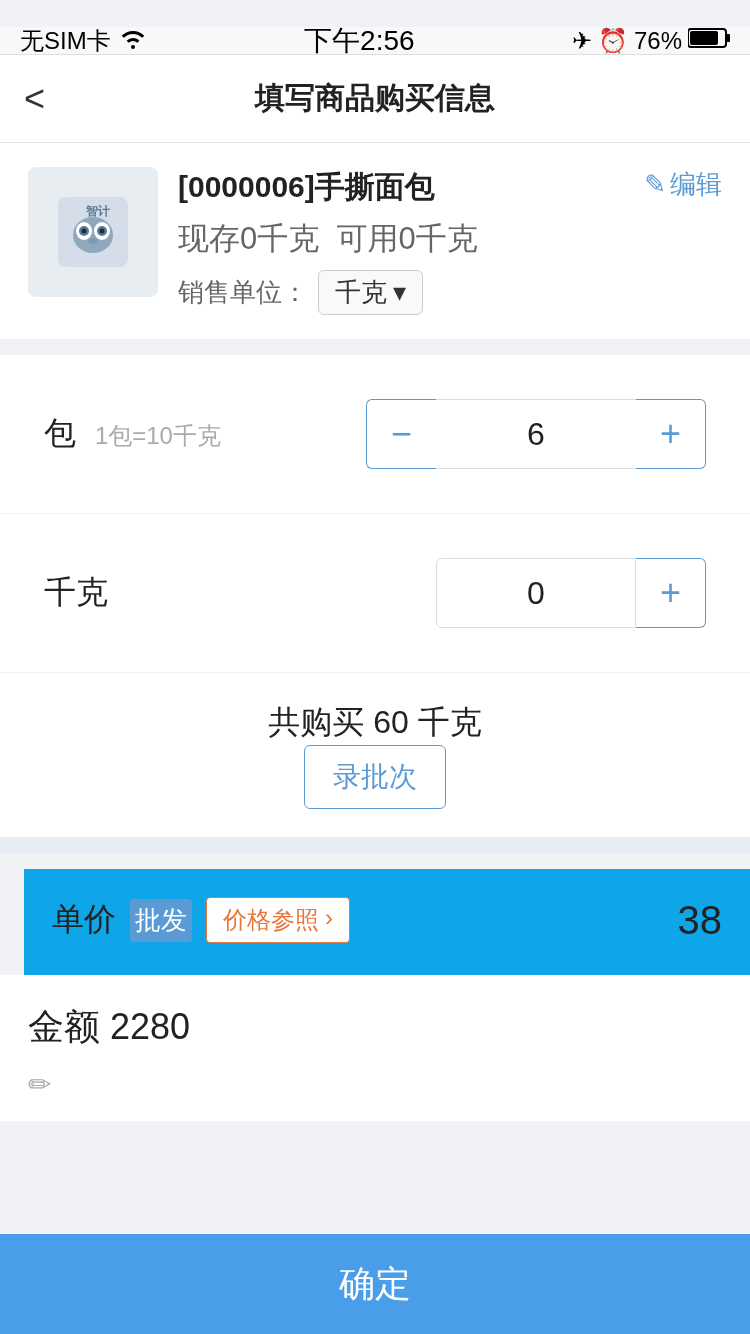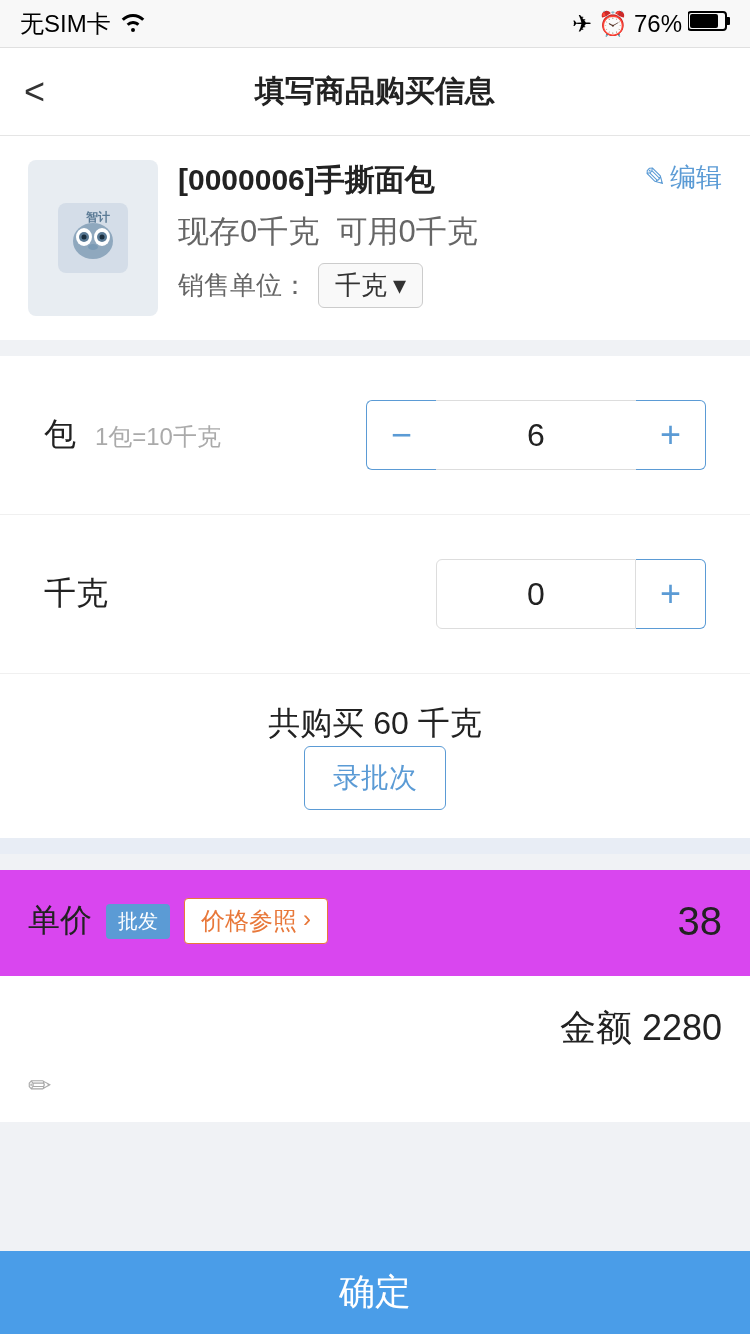--- a/index.html
+++ b/index.html
@@ -9,29 +9,30 @@
       min-height: 1334px;
       font-family: -apple-system, "PingFang SC", "Helvetica Neue", sans-serif;
       background: #f0f2f5;
       font-size: 28px;
       position: relative;
     }
 
     
     .status-bar {
       width: 750px;
-      height: 48px;
+      height: 28px;
       background: #f8f8f8;
       display: flex;
       align-items: center;
       justify-content: space-between;
       padding: 0 20px;
       font-size: 24px;
       color: #000;
       border-bottom: 1px solid #e0e0e0;
+      margin-top: 27px;
     }
     .status-left { display: flex; align-items: center; gap: 8px; font-size: 24px; }
     .status-center { font-size: 28px; font-weight: 500; }
     .status-right { display: flex; align-items: center; gap: 6px; font-size: 24px; }
 
     
     .nav-bar {
       width: 750px;
       height: 88px;
       background: #fff;
@@ -58,21 +59,21 @@
     .product-section {
       background: #fff;
       padding: 24px 28px;
       display: flex;
       align-items: flex-start;
       gap: 20px;
       margin-bottom: 16px;
     }
     .product-image {
       width: 130px;
-      height: 156px;
+      height: 130px;
       background: #e8edf2;
       border-radius: 8px;
       display: flex;
       align-items: center;
       justify-content: center;
       flex-shrink: 0;
     }
     .product-image svg { width: 70px; height: 70px; }
     .product-info { flex: 1; }
     .product-name { font-size: 30px; color: #222; font-weight: 700; margin-bottom: 10px; }
@@ -192,61 +193,61 @@
       color: #5b9bd5;
       background: #fff;
       padding: 12px 28px;
       font-size: 28px;
       border-radius: 6px;
       cursor: pointer;
     }
 
     
     .price-section {
-      background: #d946ef;
+      background: #0ea5e9;
       padding: 28px;
       margin-top: 16px;
+      margin-left: 24px;
     }
     .price-row {
       display: flex;
       align-items: center;
       justify-content: space-between;
       margin-bottom: 4px;
     }
     .price-label-group {
       display: flex;
       align-items: center;
       gap: 14px;
     }
     .price-label { font-size: 32px; color: #222; }
     .price-tag {
       background: #5b9bd5;
       color: #fff;
-      font-size: 20px;
-      padding: 4px 12px;
+      font-size: 26px;
+      padding: 4px 5px;
       border-radius: 4px;
     }
     .price-ref-btn {
       border: 1.5px solid #e8783a;
       color: #e8783a;
       background: #fff;
       padding: 6px 16px;
       font-size: 24px;
       border-radius: 4px;
       display: flex;
       align-items: flex-start;
       gap: 6px;
     }
     .price-value { font-size: 40px; color: #222; font-weight: 500; }
 
     
     .amount-section {
       background: #fff;
       padding: 28px 28px 20px;
-      text-align: right;
     }
     .amount-row {
       font-size: 36px;
       color: #222;
       font-weight: 500;
       margin-bottom: 16px;
     }
     .remark-row {
       display: flex;
       align-items: center;
@@ -261,21 +262,21 @@
       background: #f0f2f5;
       height: 300px;
     }
 
     
     .confirm-btn {
       position: fixed;
       bottom: 0;
       left: 0;
       width: 750px;
-      height: 83px;
+      height: 100px;
       background: #4a9de8;
       color: #fff;
       font-size: 36px;
       font-weight: 500;
       display: flex;
       align-items: center;
       justify-content: center;
       cursor: pointer;
       border: none;
     }
@@ -285,20 +286,21 @@
 
 <div class="status-bar">
   <div class="status-left">
     <span>无SIM卡</span>
     <span>
       <svg width="28" height="22" viewBox="0 0 28 22">
           <path d="M14 18a2 2 0 110 4 2 2 0 010-4zM14 11c2.5 0 4.8 1 6.4 2.7l-2.1 2.1a6 6 0 00-8.6 0l-2.1-2.1A9.3 9.3 0 0114 11zM14 4C18.4 4 22.4 5.8 25.3 8.7l-2.1 2.1A13.3 13.3 0 0014 7a13.3 13.3 0 00-9.2 3.8L2.7 8.7A16.6 16.6 0 0114 4z" fill="#000"></path>
         </svg>
     </span>
   </div>
+  <div class="status-center">下午2:56</div>
   <div class="status-right">
     <span>✈</span>
     <span>⏰</span>
     <span>76%</span>
     <span>
       <svg width="42" height="22" viewBox="0 0 42 22">
         <rect x="0" y="2" width="38" height="18" rx="3" ry="3" fill="none" stroke="#000" stroke-width="2"></rect>
         <rect x="38" y="7" width="4" height="8" rx="1" fill="#000"></rect>
         <rect x="2" y="4" width="28" height="14" rx="2" fill="#000"></rect>
       </svg>

